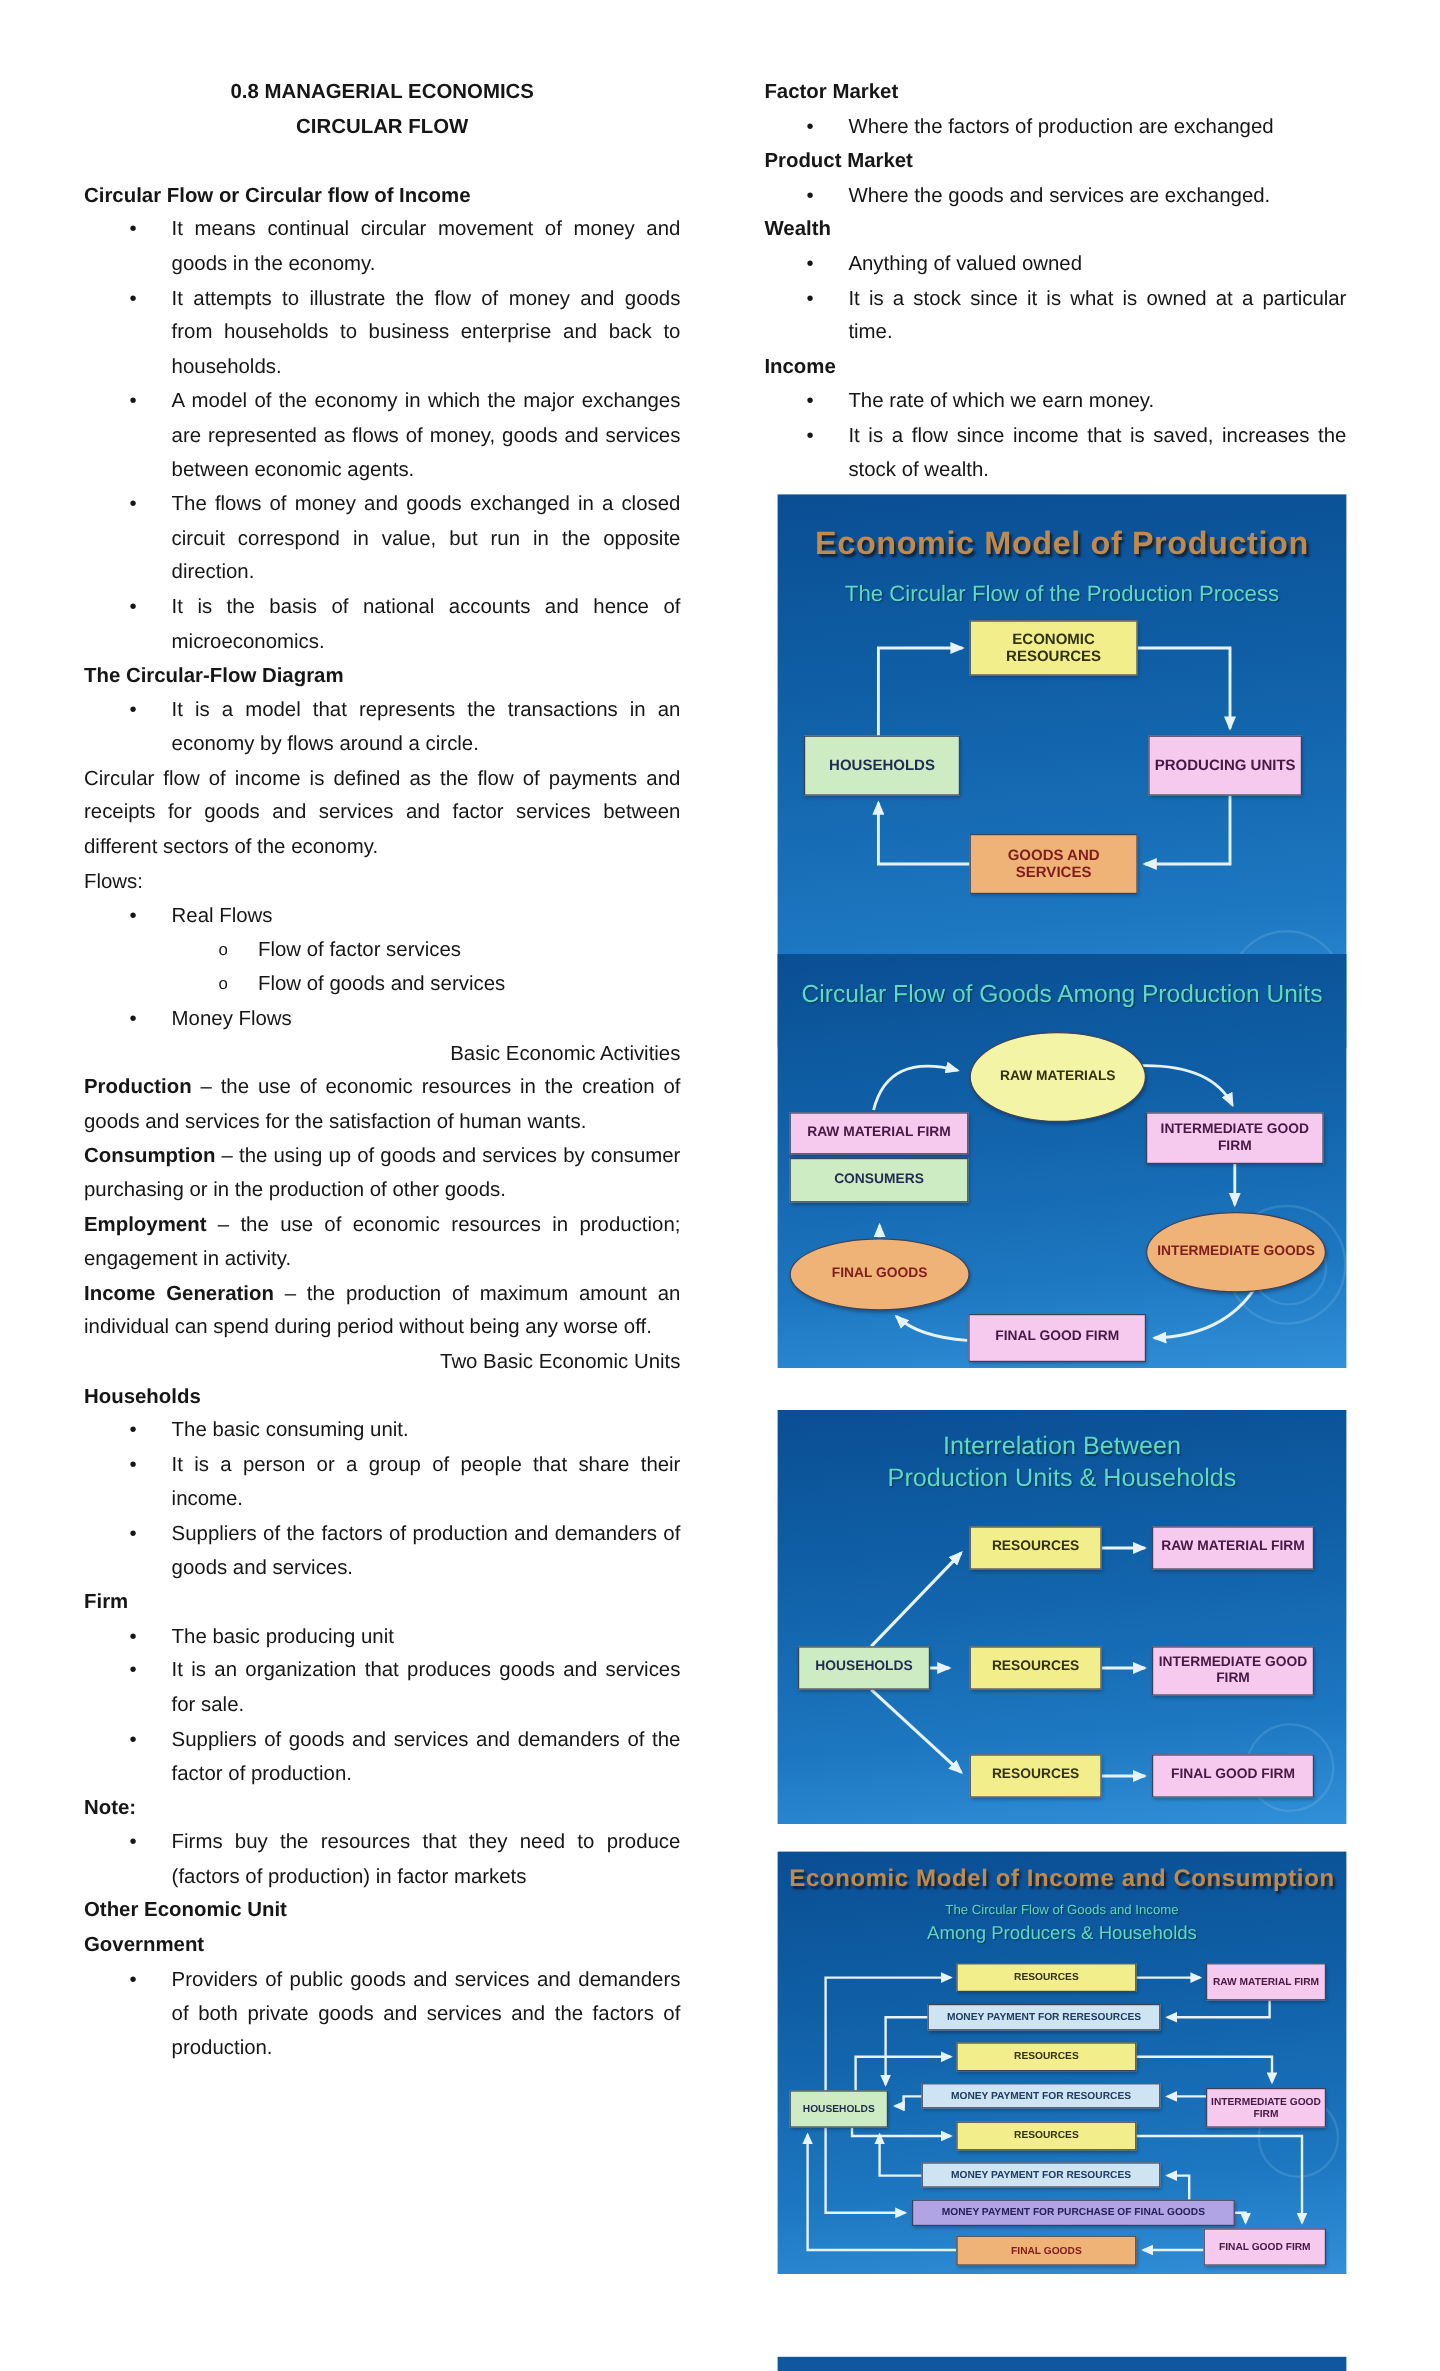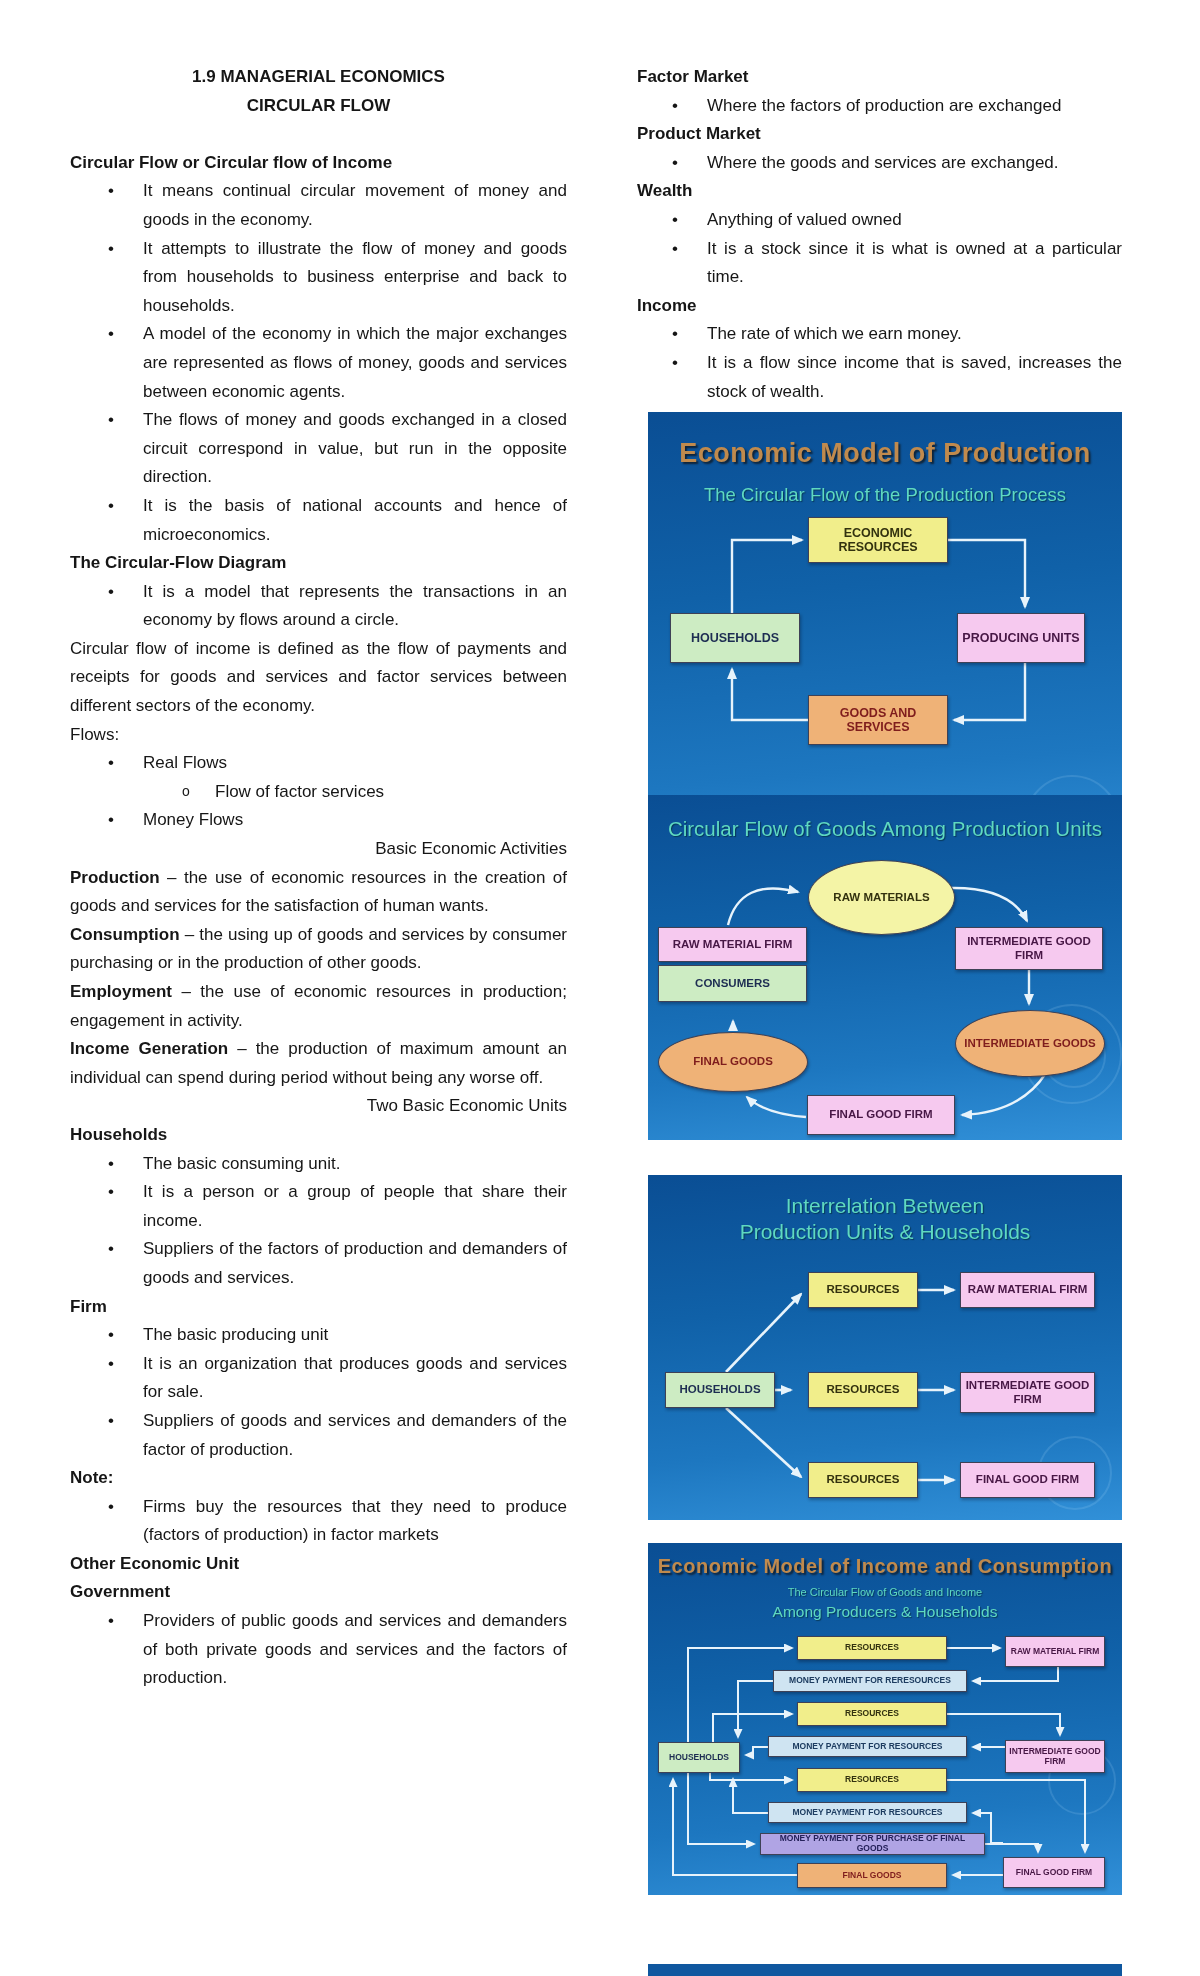--- a/index.html
+++ b/index.html
@@ -44,35 +44,36 @@
   .fs12{font-size:12.5px;}
   .fs11{font-size:11.5px;}
   .fs8{font-size:8.5px;}
 </style>
 </head>
 <body>
 
 <div class="page">
 
   <div class="col col-left">
-    <div class="doc-title">1.9 MANAGERIAL ECONOMICS</div>
+    <div class="doc-title">0.8 MANAGERIAL ECONOMICS</div>
     <div class="doc-title">CIRCULAR FLOW</div>
     <div class="spacer"></div>
     <div class="hd">Circular Flow or Circular flow of Income</div>
     <div class="bullet">It means continual circular movement of money and goods in the economy.</div>
     <div class="bullet">It attempts to illustrate the flow of money and goods from households to business enterprise and back to households.</div>
     <div class="bullet">A model of the economy in which the major exchanges are represented as flows of money, goods and services between economic agents.</div>
     <div class="bullet">The flows of money and goods exchanged in a closed circuit correspond in value, but run in the opposite direction.</div>
     <div class="bullet">It is the basis of national accounts and hence of microeconomics.</div>
     <div class="hd">The Circular-Flow Diagram</div>
     <div class="bullet">It is a model that represents the transactions in an economy by flows around a circle.</div>
     <div class="para">Circular flow of income is defined as the flow of payments and receipts for goods and services and factor services between different sectors of the economy.</div>
     <div>Flows:</div>
     <div class="bullet">Real Flows</div>
     <div class="sub">Flow of factor services</div>
+    <div class="sub">Flow of goods and services</div>
     <div class="bullet">Money Flows</div>
     <div class="center-hd">Basic Economic Activities</div>
     <div class="para"><b>Production</b><span> – the use of economic resources in the creation of goods and services for the satisfaction of human wants.</span></div>
     <div class="para"><b>Consumption</b><span> – the using up of goods and services by consumer purchasing or in the production of other goods.</span></div>
     <div class="para"><b>Employment</b><span> – the use of economic resources in production; engagement in activity.</span></div>
     <div class="para"><b>Income Generation</b><span> – the production of maximum amount an individual can spend during period without being any worse off.</span></div>
     <div class="center-hd">Two Basic Economic Units</div>
     <div class="hd">Households</div>
     <div class="bullet">The basic consuming unit.</div>
     <div class="bullet">It is a person or a group of people that share their income.</div>
@@ -213,20 +214,20 @@
     </svg>
     <div class="node c-green fs8" style="left:10px;top:199px;width:82px;height:31px;">HOUSEHOLDS</div>
     <div class="node c-yellow fs8" style="left:149px;top:93px;width:150px;height:24px;">RESOURCES</div>
     <div class="node c-pink fs8" style="left:357px;top:93px;width:100px;height:31px;">RAW MATERIAL FIRM</div>
     <div class="node c-blue fs8" style="left:125px;top:127px;width:194px;height:22px;">MONEY PAYMENT FOR RERESOURCES</div>
     <div class="node c-yellow fs8" style="left:149px;top:159px;width:150px;height:24px;">RESOURCES</div>
     <div class="node c-blue fs8" style="left:120px;top:193px;width:199px;height:21px;">MONEY PAYMENT FOR RESOURCES</div>
     <div class="node c-pink fs8" style="left:357px;top:197px;width:100px;height:33px;">INTERMEDIATE GOOD FIRM</div>
     <div class="node c-yellow fs8" style="left:149px;top:225px;width:150px;height:24px;">RESOURCES</div>
     <div class="node c-blue fs8" style="left:120px;top:259px;width:199px;height:21px;">MONEY PAYMENT FOR RESOURCES</div>
-    <div class="node c-purple fs8" style="left:112px;top:290px;width:225px;height:22px;">MONEY PAYMENT FOR PURCHASE OF FINAL GOODS</div>
+    <div class="node c-purple fs8" style="left:112px;top:290px;width:269px;height:22px;">MONEY PAYMENT FOR PURCHASE OF FINAL GOODS</div>
     <div class="node c-pink fs8" style="left:355px;top:314px;width:102px;height:31px;">FINAL GOOD FIRM</div>
     <div class="node c-orange fs8" style="left:149px;top:320px;width:150px;height:25px;">FINAL GOODS</div>
   </div>
 
   <div class="strip"></div>
 
 </div>
 
 </body></html>

